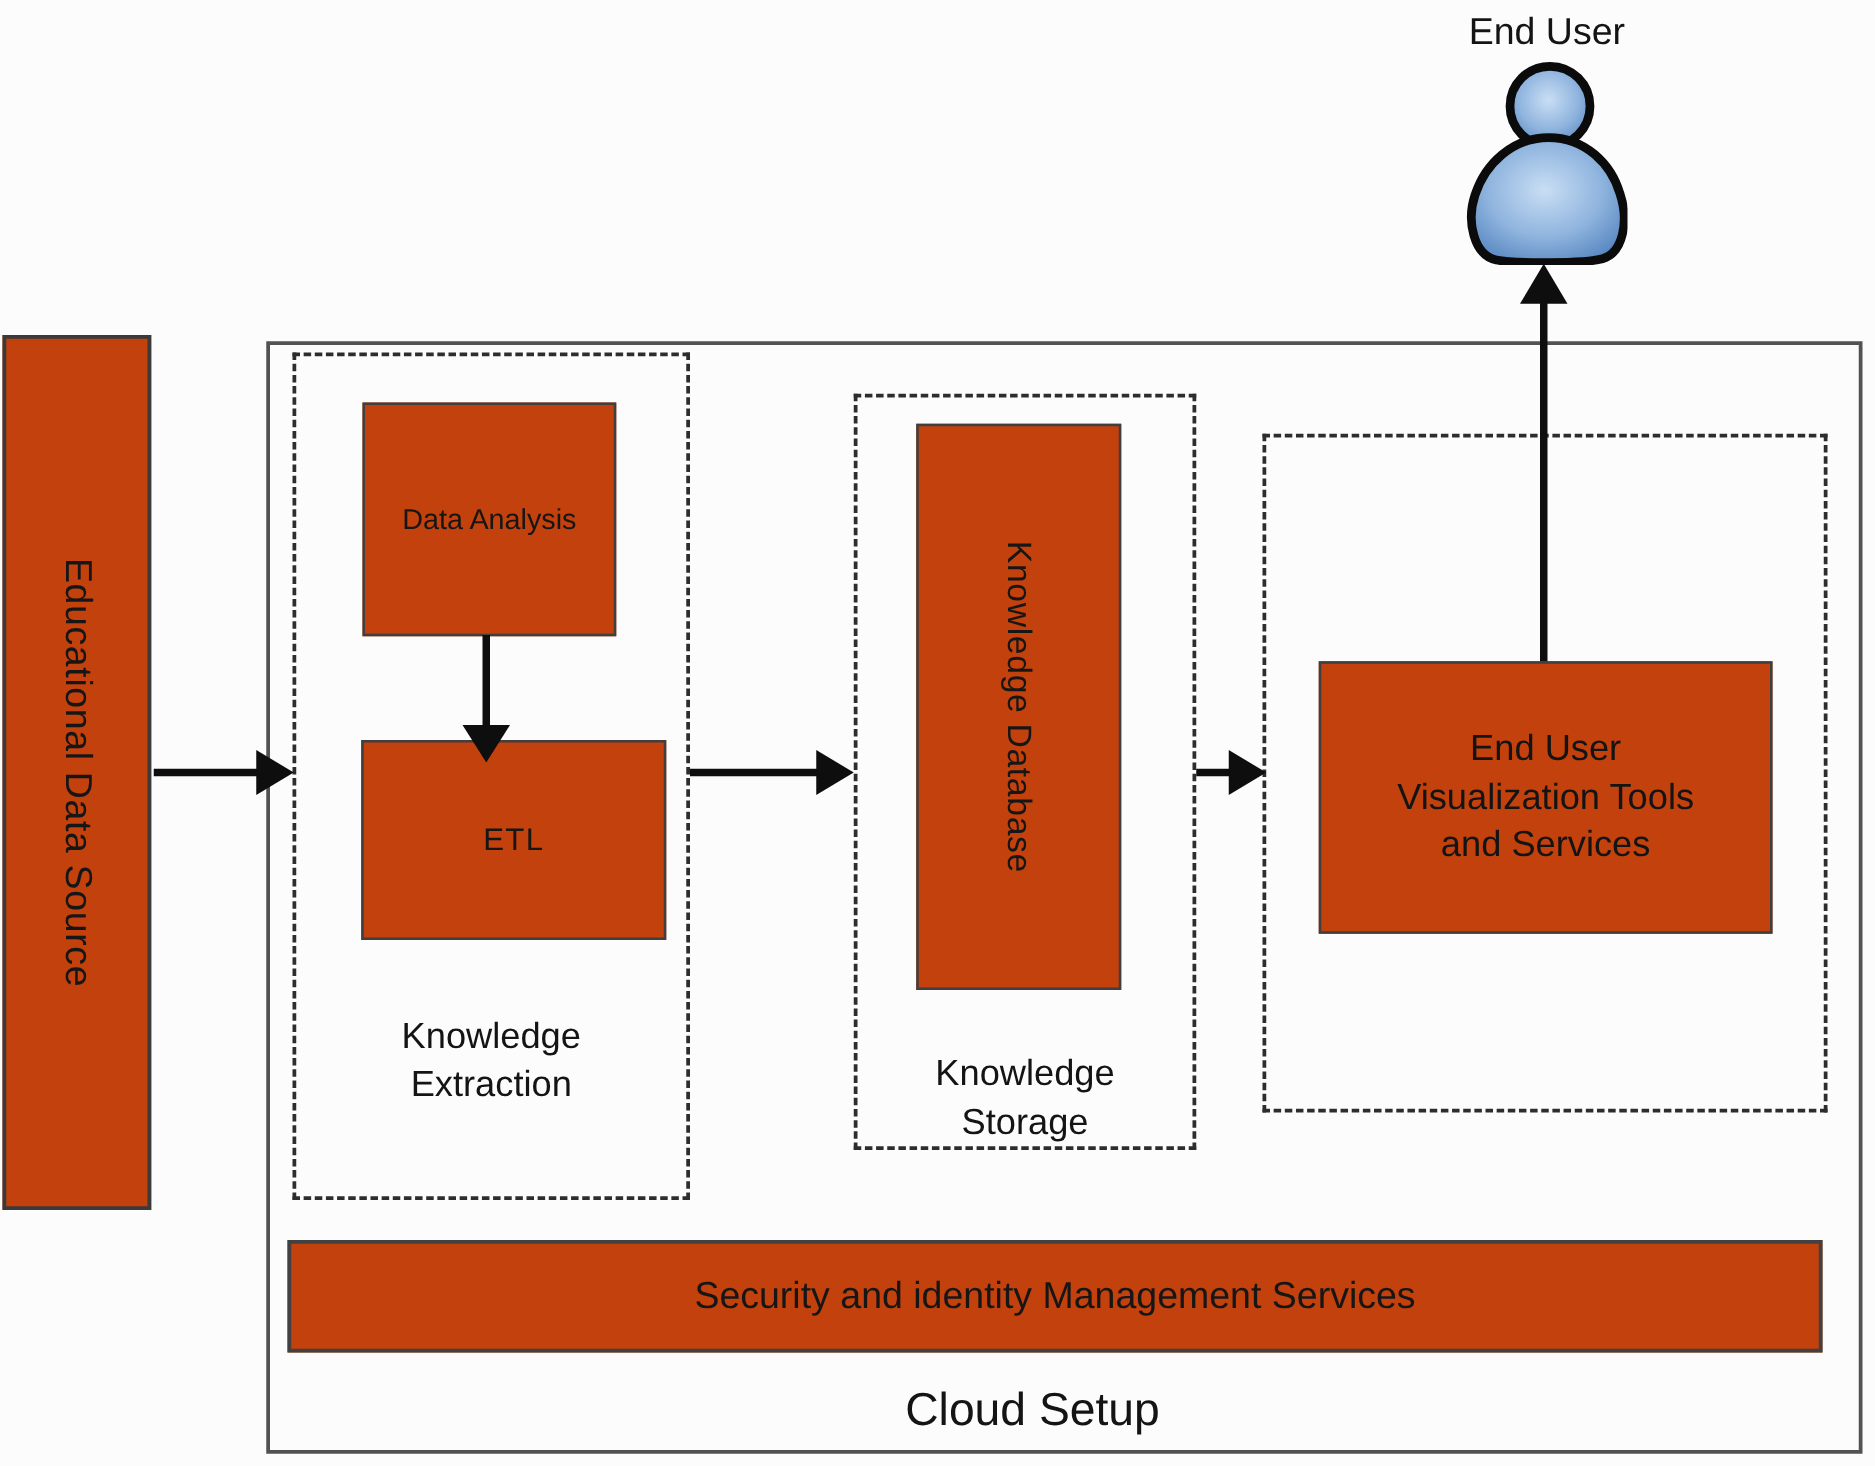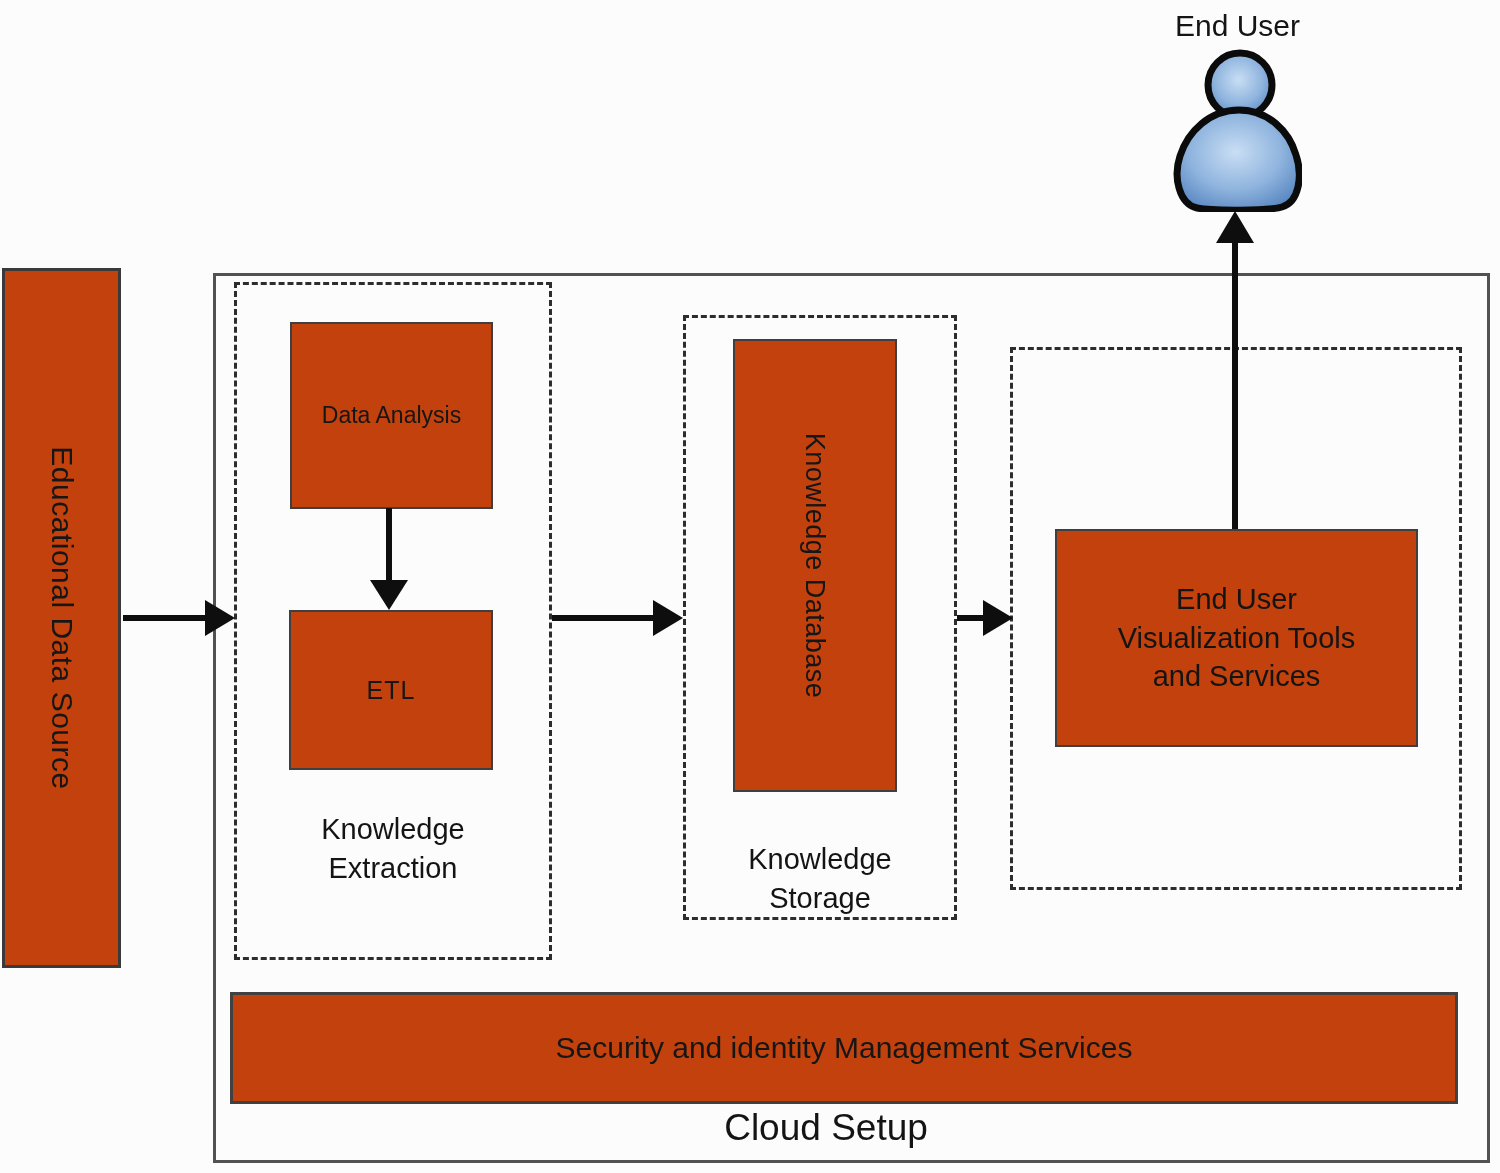--- a/index.html
+++ b/index.html
@@ -14,29 +14,29 @@
   .label{white-space:pre-line;text-align:center;line-height:1.34;color:#141414;}
   .vtext{transform:rotate(90deg);white-space:nowrap;letter-spacing:0.5px;}
 
   
   .eds-box{left:2px;top:268px;width:119px;height:700px;border:3px solid #3a3a3a;}
   .eds-box .vtext{font-size:30px;}
   .cloud-box{left:213px;top:273px;width:1277px;height:890px;border:3px solid #525252;background:#fcfcfc;}
   .cloud-label{left:202px;top:1103px;width:1248px;font-size:37px;}
   .ke-group{left:234px;top:282px;width:318px;height:678px;}
   .da-box{left:290px;top:322px;width:203px;height:187px;font-size:23px;}
-  .etl-box{left:289px;top:610px;width:204px;height:160px;font-size:25px;letter-spacing:1px;}
+  .etl-box{left:289px;top:592px;width:244px;height:160px;font-size:25px;letter-spacing:1px;}
   .ke-label{left:260px;top:810px;width:266px;font-size:29px;}
   .ks-group{left:683px;top:315px;width:274px;height:605px;}
   .kd-box{left:733px;top:339px;width:164px;height:453px;}
   .kd-box .vtext{font-size:27px;}
   .ks-label{left:708px;top:840px;width:224px;font-size:29px;}
   .viz-group{left:1010px;top:347px;width:452px;height:543px;}
   .viz-box{left:1055px;top:529px;width:363px;height:218px;font-size:29px;}
-  .security-box{left:230px;top:992px;width:1228px;height:112px;border-width:3px;border-color:#414141;font-size:30px;}
+  .security-box{left:230px;top:992px;width:1228px;height:90px;border-width:3px;border-color:#414141;font-size:30px;}
   .end-user-label{left:1140px;top:6px;width:195px;font-size:30px;}
   .person{left:1172px;top:44px;width:130px;height:168px;}
 
   
   .shaft{position:absolute;background:#0e0e0e;}
   .head{position:absolute;width:0;height:0;}
   .head-right{border-left:30px solid #0e0e0e;border-top:18px solid transparent;border-bottom:18px solid transparent;}
   .head-down{border-top:30px solid #0e0e0e;border-left:19px solid transparent;border-right:19px solid transparent;}
   .head-up{border-bottom:32px solid #0e0e0e;border-left:19px solid transparent;border-right:19px solid transparent;}
   .arrow{position:absolute;}

